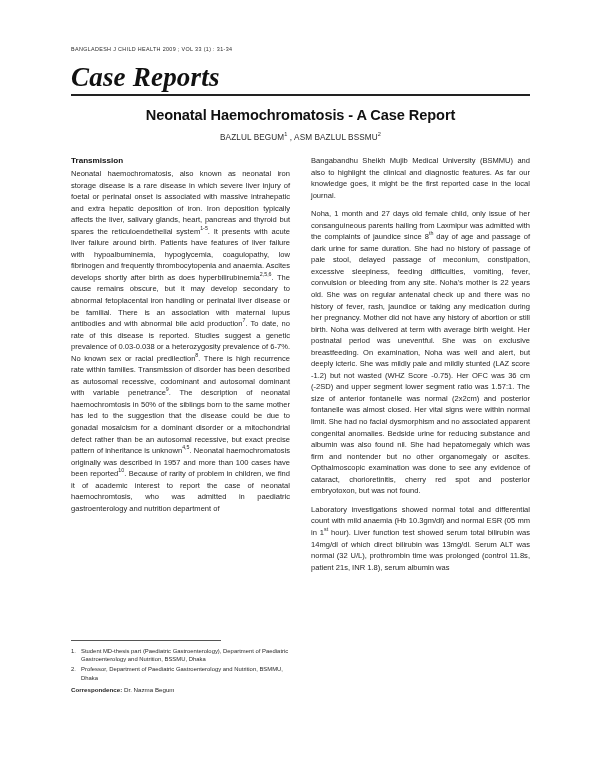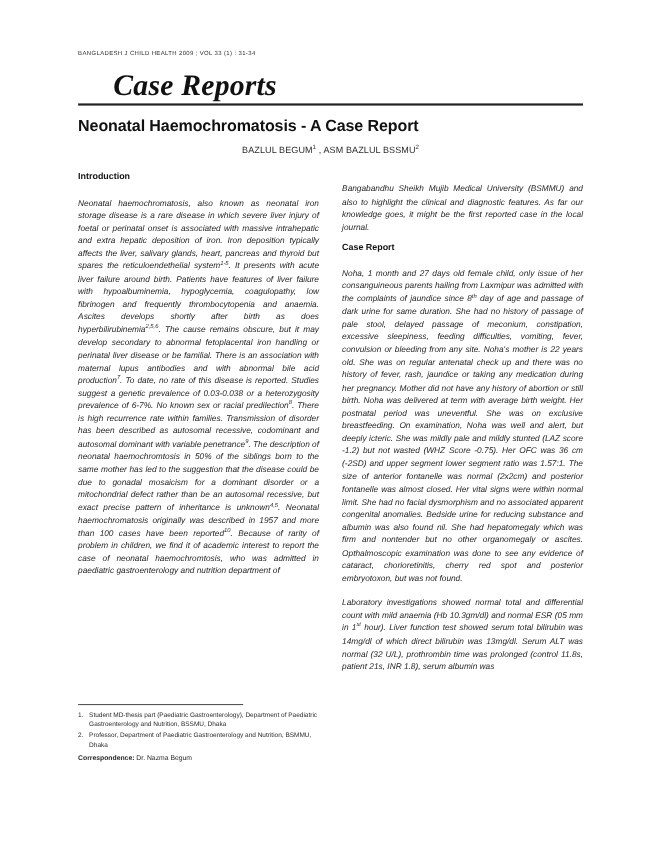--- a/index.html
+++ b/index.html
@@ -38,32 +38,32 @@
     width: 459px;
   }
   .banner-title {
     font-family: "Liberation Serif", serif;
     font-weight: bold;
     font-style: italic;
     font-size: 27px;
     line-height: 30px;
     color: #111;
     letter-spacing: 0.2px;
-    margin-left: 32px;
   }
   .banner-rule {
     margin-top: 2px;
     border-top: 2.2px solid #222;
     width: 459px;
   }
   .article-title {
     position: absolute;
     left: 71px;
     top: 107px;
     width: 459px;
+    text-align: center;
     font-size: 14.6px;
     font-weight: bold;
     color: #111;
     letter-spacing: -0.1px;
   }
   .authors {
     position: absolute;
     left: 71px;
     top: 131px;
     width: 459px;
@@ -86,21 +86,21 @@
   .col-left  { left: 71px;  height: 478px; }
   .col-right { left: 311px; height: 565px; }
 
   .sec-head {
     font-weight: bold;
     font-size: 8.1px;
     line-height: 12.5px;
     margin-bottom: 0.5px;
     color: #111;
   }
-  .para { margin: 11px 0 7px 0; font-style: italic; }
+  .para { margin: 0 0 7px 0; }
   .para:last-child { margin-bottom: 0; }
   .para sup {
     font-size: 5.3px;
     vertical-align: super;
     line-height: 0;
   }
 
   .footnotes {
     position: absolute;
     left: 71px;
@@ -144,27 +144,26 @@
     <div class="banner-rule"></div>
   </div>
 
   <div class="article-title">Neonatal Haemochromatosis - A Case Report</div>
 
   <div class="authors">
     <span>BAZLUL BEGUM</span><sup>1</sup><span> , </span><span>ASM BAZLUL BSSMU</span><sup>2</sup>
   </div>
 
   <div class="col col-left">
-    <div class="sec-head">Introduction</div>
+    <div class="sec-head">Transmission</div>
     <p class="para"><span>Neonatal haemochromatosis, also known as neonatal iron storage disease is a rare disease in which severe liver injury of foetal or perinatal onset is associated with massive intrahepatic and extra hepatic deposition of iron. Iron deposition typically affects the liver, salivary glands, heart, pancreas and thyroid but spares the reticuloendethelial system</span><sup>1-5</sup><span>. It presents with acute liver failure around birth. Patients have features of liver failure with hypoalbuminemia, hypoglycemia, coagulopathy, low fibrinogen and frequently thrombocytopenia and anaemia. Ascites develops shortly after birth as does hyperbilirubinemia</span><sup>2,5,6</sup><span>. The cause remains obscure, but it may develop secondary to abnormal fetoplacental iron handling or perinatal liver disease or be familial. There is an association with maternal lupus antibodies and with abnormal bile acid production</span><sup>7</sup><span>. To date, no rate of this disease is reported. Studies suggest a genetic prevalence of 0.03-0.038 or a heterozygosity prevalence of 6-7%. No known sex or racial predilection</span><sup>8</sup><span>. There is high recurrence rate within families. Transmission of disorder has been described as autosomal recessive, codominant and  autosomal dominant with variable penetrance</span><sup>9</sup><span>.  The description of neonatal haemochromtosis in 50% of the siblings born to the same mother has led to the suggestion that the disease could be due to gonadal mosaicism for a dominant disorder or a mitochondrial defect rather than be an autosomal recessive, but exact precise pattern of inheritance is unknown</span><sup>4,5</sup><span>. Neonatal haemochromatosis originally was described in 1957 and more than 100 cases have been reported</span><sup>10</sup><span>. Because of rarity of  problem in children, we find it of academic interest to report the case of neonatal haemochromtosis, who was admitted in paediatric gastroenterology and nutrition department of</span></p>
   </div>
 
   <div class="col col-right">
     <p class="para">Bangabandhu Sheikh Mujib Medical University (BSMMU) and also to highlight the clinical and diagnostic features. As far our knowledge goes, it might be the first reported case in the local journal.</p>
-    <div class="sec-head">Case Report</div>
     <p class="para"><span>Noha, 1 month and 27 days old female child, only issue of her consanguineous parents hailing from Laxmipur was admitted with the complaints of jaundice since 8</span><sup>th</sup><span> day of age and passage of dark urine for same duration. She had no history of passage of pale stool, delayed passage of meconium, constipation, excessive sleepiness, feeding difficulties, vomiting, fever, convulsion or bleeding from any site.  Noha's mother is 22 years old. She was on regular antenatal check up and there was no history of fever, rash, jaundice or taking any medication during her pregnancy. Mother did not have any history of abortion or still birth.  Noha was delivered at term with average birth weight. Her postnatal period was uneventful. She was on exclusive breastfeeding.  On examination, Noha was well and alert, but deeply icteric. She was mildly pale and mildly stunted (LAZ score -1.2) but not wasted (WHZ Score -0.75). Her OFC was 36 cm (-2SD) and upper segment lower segment ratio was 1.57:1. The size of anterior fontanelle was normal (2x2cm) and posterior fontanelle was almost closed. Her vital signs were within normal limit. She had no facial dysmorphism and no associated apparent congenital anomalies. Bedside urine for reducing substance and albumin was also found nil. She had hepatomegaly which was firm and nontender but no other organomegaly or ascites. Opthalmoscopic examination was done to see any evidence of cataract, chorioretinitis, cherry red spot and posterior embryotoxon, but was not found.</span></p>
     <p class="para"><span>Laboratory investigations showed normal total and differential count with mild anaemia (Hb 10.3gm/dl) and normal ESR (05 mm in 1</span><sup>st</sup><span> hour). Liver function test showed serum total bilirubin was 14mg/dl of which direct bilirubin was 13mg/dl. Serum ALT was normal (32 U/L),  prothrombin time was prolonged (control 11.8s, patient 21s, INR 1.8), serum albumin was</span></p>
   </div>
 
   <div class="footnotes">
     <div class="footnote-rule"></div>
     <div class="fn-item">
       <span class="fn-num">1.</span>
       <span class="fn-text">Student MD-thesis part (Paediatric Gastroenterology), Department of Paediatric Gastroenterology and Nutrition, BSSMU, Dhaka</span>
     </div>

